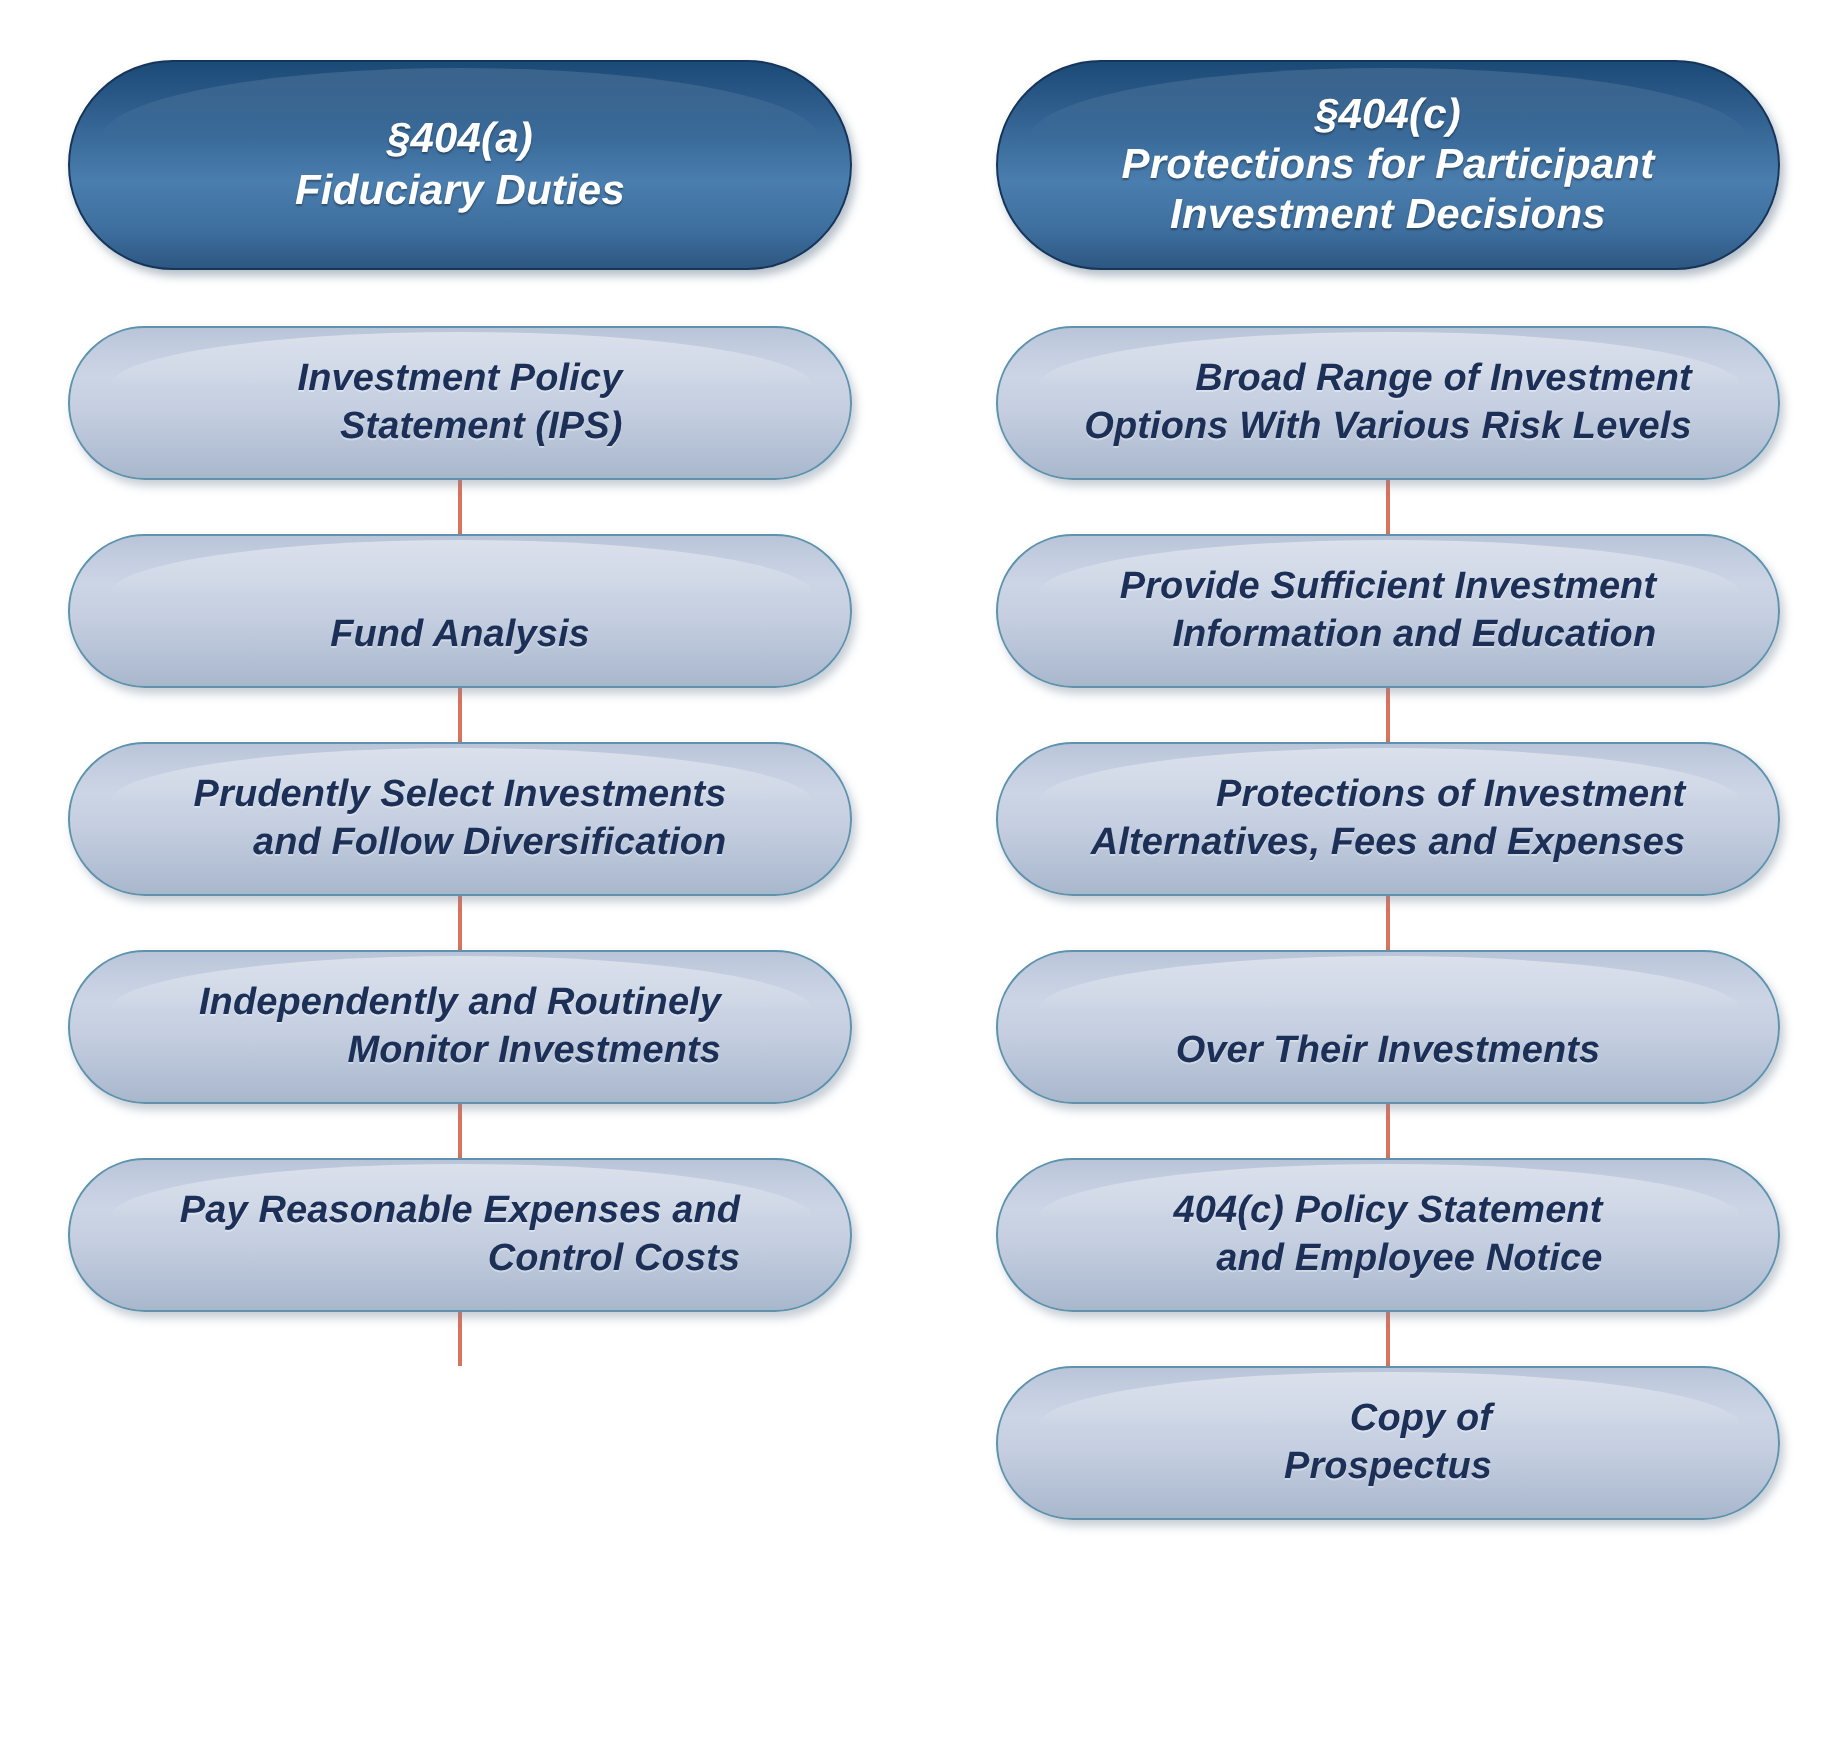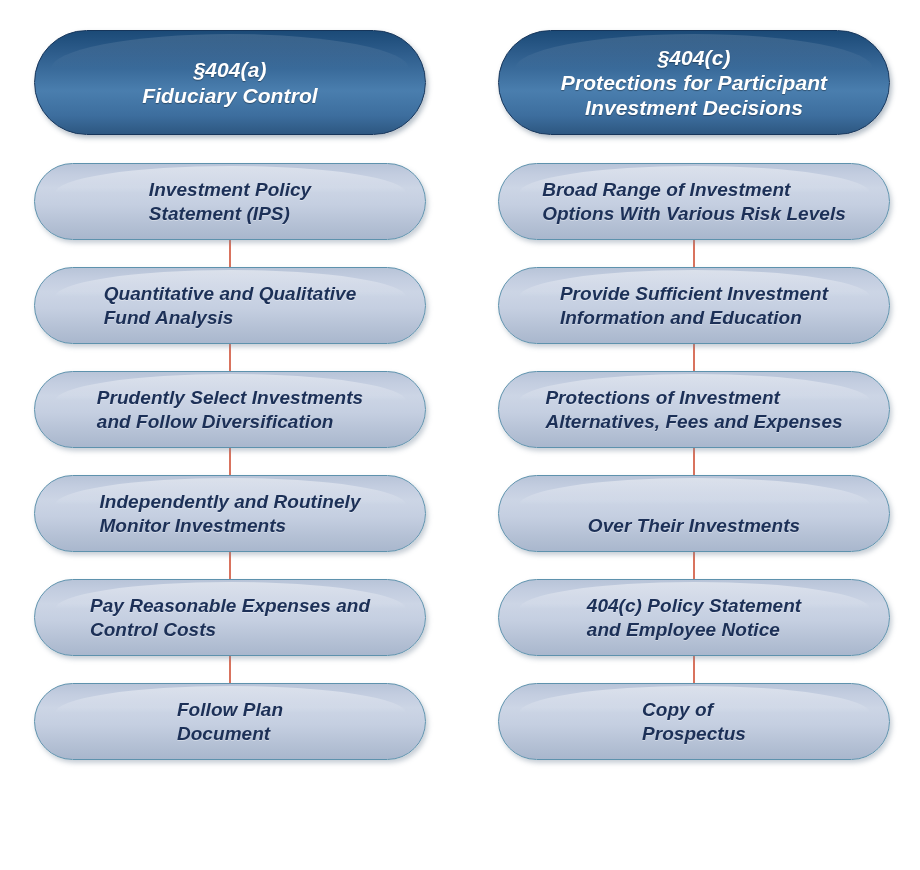--- a/index.html
+++ b/index.html
@@ -116,56 +116,56 @@
     background: linear-gradient(to bottom, rgba(255,255,255,0.48), rgba(255,255,255,0));
     pointer-events: none;
   }
   .node.step .label {
     position: relative;
     z-index: 2;
     color: #1c3057;
     font-size: 19px;
     font-weight: bold;
     line-height: 1.22;
-    text-align: left;
+    text-align: right;
     letter-spacing: 0.05px;
     padding: 0 14px;
     text-shadow: 0 1px 0 rgba(255,255,255,0.35);
   }
 
   .gap-top { height: 28px; }
 </style>
 </head>
 <body>
 
 <div class="diagram">
 
   <div class="column left">
 
     <div class="node header">
       <div class="label">
         <span>§404(a)</span><br>
-        <span>Fiduciary Control</span>
+        <span>Fiduciary Duties</span>
       </div>
     </div>
 
     <div class="gap-top"></div>
 
     <div class="node step">
       <div class="label">
         <span>Investment Policy</span><br>
         <span>Statement (IPS)</span>
       </div>
     </div>
 
     <div class="connector"></div>
 
     <div class="node step">
       <div class="label">
-        <span>Quantitative and Qualitative</span><br>
+        <br>
         <span>Fund Analysis</span>
       </div>
     </div>
 
     <div class="connector"></div>
 
     <div class="node step">
       <div class="label">
         <span>Prudently Select Investments</span><br>
         <span>and Follow Diversification</span>
@@ -185,26 +185,20 @@
 
     <div class="node step">
       <div class="label">
         <span>Pay Reasonable Expenses and</span><br>
         <span>Control Costs</span>
       </div>
     </div>
 
     <div class="connector"></div>
 
-    <div class="node step">
-      <div class="label">
-        <span>Follow Plan</span><br>
-        <span>Document</span>
-      </div>
-    </div>
 
   </div>
 
   <div class="column right">
 
     <div class="node header">
       <div class="label">
         <span>§404(c)</span><br>
         <span>Protections for Participant</span><br>
         <span>Investment Decisions</span>

